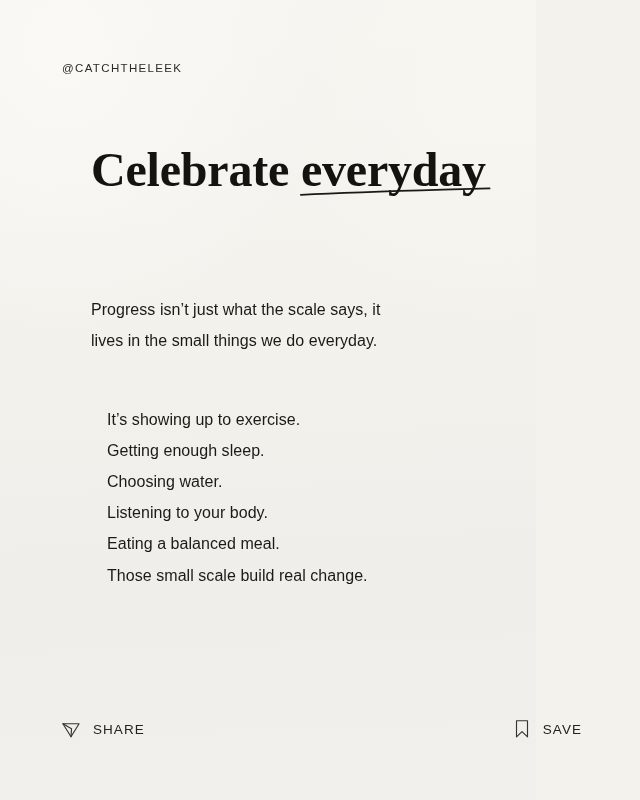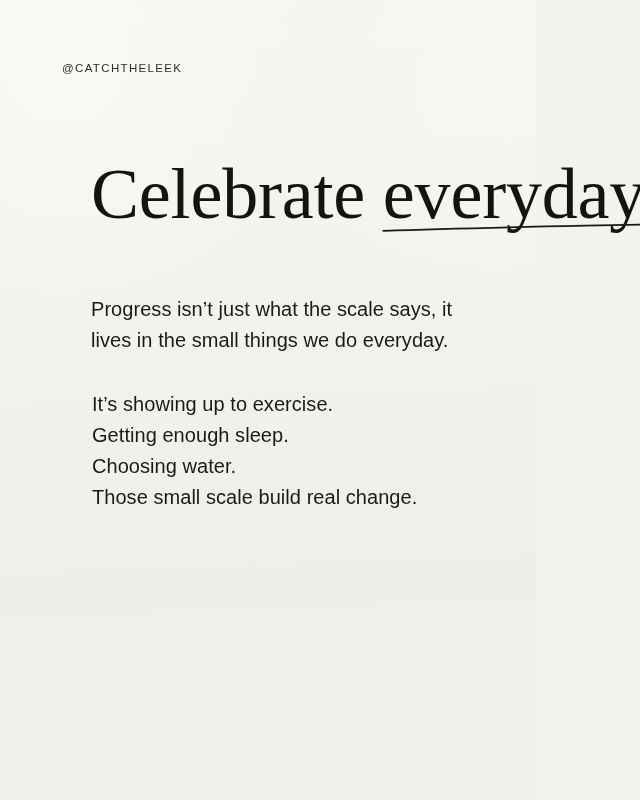--- a/index.html
+++ b/index.html
@@ -35,28 +35,28 @@
     letter-spacing: 1.35px;
     color: #2b2a27;
     font-weight: 400;
     white-space: nowrap;
   }
 
   
   #headline {
     position: absolute;
     left: 91px;
-    top: 158px;
+    top: 146px;
     width: 470px;
     font-family: "Liberation Serif", serif;
-    font-size: 72px;
+    font-size: 48px;
     line-height: 1.0;
     letter-spacing: -0.2px;
     color: #14130f;
-    font-weight: 400;
+    font-weight: 700;
   }
   #headline .hl-line {
     display: block;
     white-space: nowrap;
   }
   .underlined-word {
     position: relative;
     display: inline-block;
   }
   .underline-stroke {
@@ -68,36 +68,36 @@
     overflow: visible;
     pointer-events: none;
   }
 
   
   #body-copy {
     position: absolute;
     left: 91px;
     top: 294px;
     width: 470px;
-    font-size: 20px;
+    font-size: 16px;
     line-height: 31.2px;
     color: #1b1a17;
     font-weight: 400;
     letter-spacing: 0.05px;
   }
   #body-copy .para {
     margin: 0;
   }
   #body-copy .spacer-line {
     display: block;
     height: 31.2px;
   }
   #wins-list {
     list-style: none;
-    margin: 1px;
+    margin: 16px;
     padding: 0;
   }
   #wins-list li {
     margin: 0;
     white-space: nowrap;
   }
 
   
   #footer {
     position: absolute;
@@ -142,18 +142,42 @@
   <div id="body-copy">
     <p class="para">
       <span>Progress isn’t just what the scale says, it</span><br>
       <span>lives in the small things we do everyday.</span>
     </p>
     <span class="spacer-line"></span>
     <ul id="wins-list">
       <li>It’s showing up to exercise.</li>
       <li>Getting enough sleep.</li>
       <li>Choosing water.</li>
+      <li>Listening to your body.</li>
+      <li>Eating a balanced meal.</li>
       <li>Those small scale build real change.</li>
     </ul>
   </div>
 
+  <div id="footer">
+
+    <div class="footer-action" id="share-action">
+      <span class="action-icon">
+        <svg width="22" height="22" viewBox="0 0 24 24">
+          <path d="M3.2 6.3 L20.8 6.3 L12.0 20.4 Z" fill="none" stroke="#35342f" stroke-width="1.25" stroke-linejoin="round" stroke-linecap="round"></path>
+          <path d="M3.2 6.3 L12.6 11.6 L12.0 20.4" fill="none" stroke="#35342f" stroke-width="1.25" stroke-linejoin="round" stroke-linecap="round"></path>
+        </svg>
+      </span>
+      <span class="action-label">SHARE</span>
+    </div>
+
+    <div class="footer-action" id="save-action">
+      <span class="action-icon">
+        <svg width="20" height="22" viewBox="0 0 20 24">
+          <path d="M4.0 3.0 L16.0 3.0 L16.0 20.6 L10.0 14.9 L4.0 20.6 Z" fill="none" stroke="#35342f" stroke-width="1.25" stroke-linejoin="round" stroke-linecap="round"></path>
+        </svg>
+      </span>
+      <span class="action-label">SAVE</span>
+    </div>
+
+  </div>
 
 </div>
 
 </body></html>

